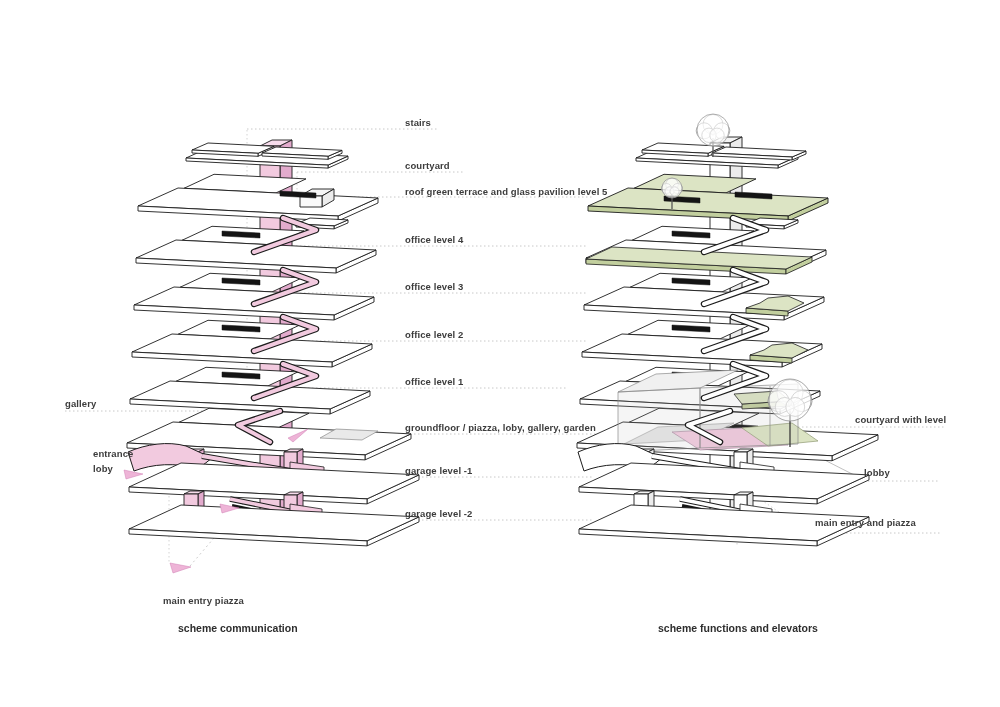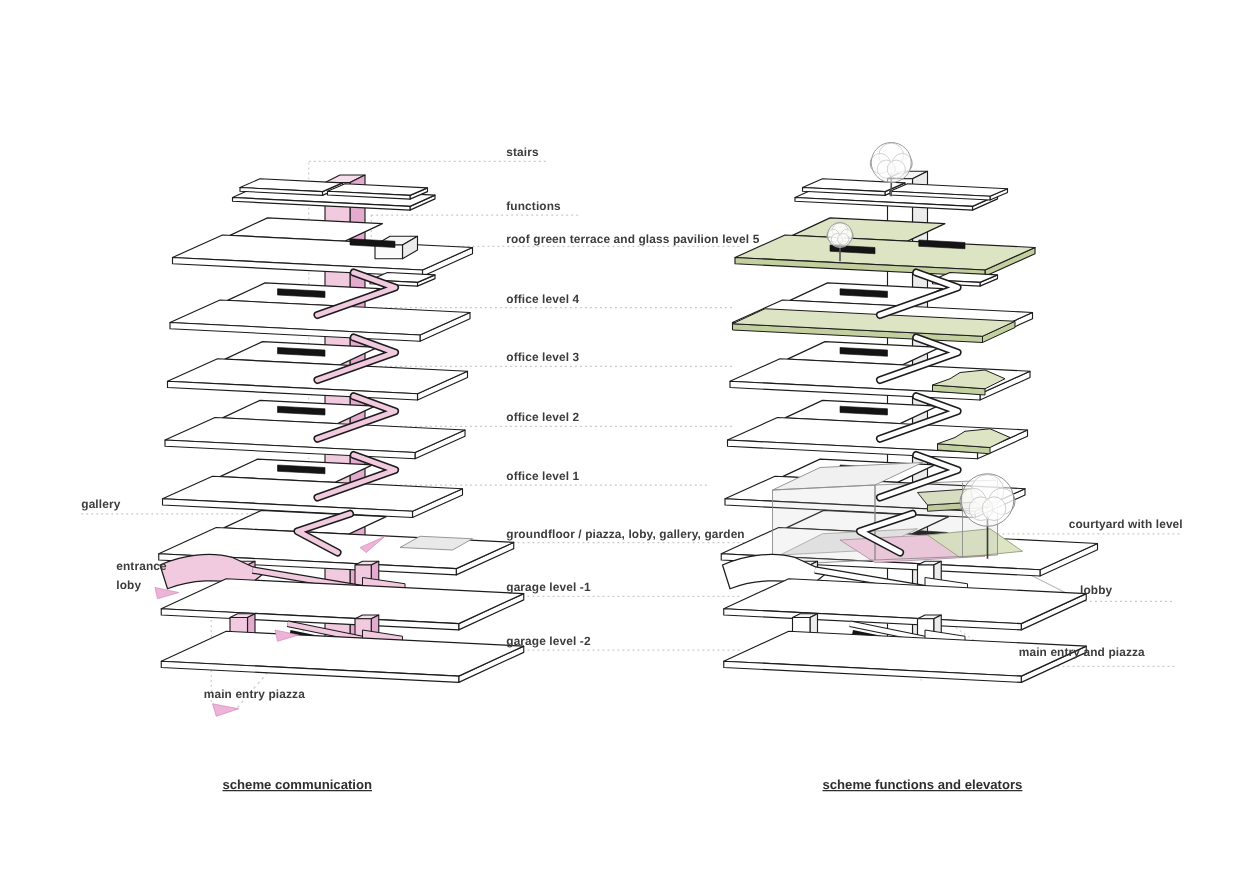--- a/index.html
+++ b/index.html
@@ -1,21 +1,21 @@
 <!DOCTYPE html>
 <html><head>
 <meta charset="utf-8">
 <style>
   html,body{margin:0;padding:0;background:#fff;}
   #stage{position:relative;width:1000px;height:707px;background:#fff;overflow:hidden;
          font-family:"Liberation Sans",sans-serif;}
   #scene{position:absolute;left:0;top:0;}
   .lbl{position:absolute;font-size:9.5px;font-weight:600;color:#3c3c3c;white-space:nowrap;
        letter-spacing:.1px;line-height:13px;}
-  .caption{position:absolute;font-size:10.5px;font-weight:600;color:#2e2e2e;white-space:nowrap;text-decoration:underline;}
+  .caption{position:absolute;font-size:10.5px;font-weight:600;color:#2e2e2e;white-space:nowrap;}
 </style>
 </head>
 <body>
 
 <div id="stage">
   <svg id="scene" width="1000" height="707" viewBox="0 0 1000 707">
       <line x1="247" y1="129" x2="437" y2="129" stroke="#c8c8c8" stroke-width="1" stroke-dasharray="1.5 2.5"></line>
       <line x1="297" y1="172" x2="465" y2="172" stroke="#c8c8c8" stroke-width="1" stroke-dasharray="1.5 2.5"></line>
       <line x1="330" y1="197" x2="593" y2="197" stroke="#c8c8c8" stroke-width="1" stroke-dasharray="1.5 2.5"></line>
       <line x1="248" y1="246" x2="588" y2="246" stroke="#c8c8c8" stroke-width="1" stroke-dasharray="1.5 2.5"></line>
@@ -250,34 +250,34 @@
       <line x1="790" y1="406.3" x2="798.4" y2="396.85" stroke="#3a3a3a" stroke-width="0.8"></line>
       <circle cx="790" cy="392.65" r="13.02" fill="#ffffff" fill-opacity="0.55" stroke="#8f8f8f" stroke-width="0.8"></circle>
       <circle cx="778.45" cy="401.05" r="10.5" fill="#ffffff" fill-opacity="0.55" stroke="#8f8f8f" stroke-width="0.8"></circle>
       <circle cx="801.55" cy="401.05" r="10.5" fill="#ffffff" fill-opacity="0.55" stroke="#8f8f8f" stroke-width="0.8"></circle>
       <circle cx="784.75" cy="406.93" r="9.450000000000001" fill="#ffffff" fill-opacity="0.55" stroke="#8f8f8f" stroke-width="0.8"></circle>
       <circle cx="795.25" cy="406.93" r="9.450000000000001" fill="#ffffff" fill-opacity="0.55" stroke="#8f8f8f" stroke-width="0.8"></circle>
       <circle cx="790" cy="400" r="21" fill="#ffffff" fill-opacity="0.55" stroke="#8f8f8f" stroke-width="0.8"></circle>
     </svg>
 
   <div class="lbl" style="left:405px;top:116px">stairs</div>
-  <div class="lbl" style="left:405px;top:159px">functions</div>
+  <div class="lbl" style="left:405px;top:159px">courtyard</div>
   <div class="lbl" style="left:405px;top:185px">roof green terrace and glass pavilion level 5</div>
   <div class="lbl" style="left:405px;top:233px">office level 4</div>
   <div class="lbl" style="left:405px;top:280px">office level 3</div>
   <div class="lbl" style="left:405px;top:328px">office level 2</div>
   <div class="lbl" style="left:405px;top:375px">office level 1</div>
   <div class="lbl" style="left:405px;top:421px">groundfloor / piazza, loby, gallery, garden</div>
   <div class="lbl" style="left:405px;top:464px">garage level -1</div>
   <div class="lbl" style="left:405px;top:507px">garage level -2</div>
 
   <div class="lbl" style="left:65px;top:397px">gallery</div>
   <div class="lbl" style="left:93px;top:447px">entrance</div>
   <div class="lbl" style="left:93px;top:462px">loby</div>
-  <div class="lbl" style="left:163px;top:549px">main entry piazza</div>
+  <div class="lbl" style="left:163px;top:594px">main entry piazza</div>
 
   <div class="lbl" style="left:855px;top:413px">courtyard with level</div>
   <div class="lbl" style="left:864px;top:466px">lobby</div>
   <div class="lbl" style="left:815px;top:516px">main entry and piazza</div>
 
   <div class="caption" style="left:178px;top:622px">scheme communication</div>
   <div class="caption" style="left:658px;top:622px">scheme functions and elevators</div>
 </div>
 
 </body></html>

